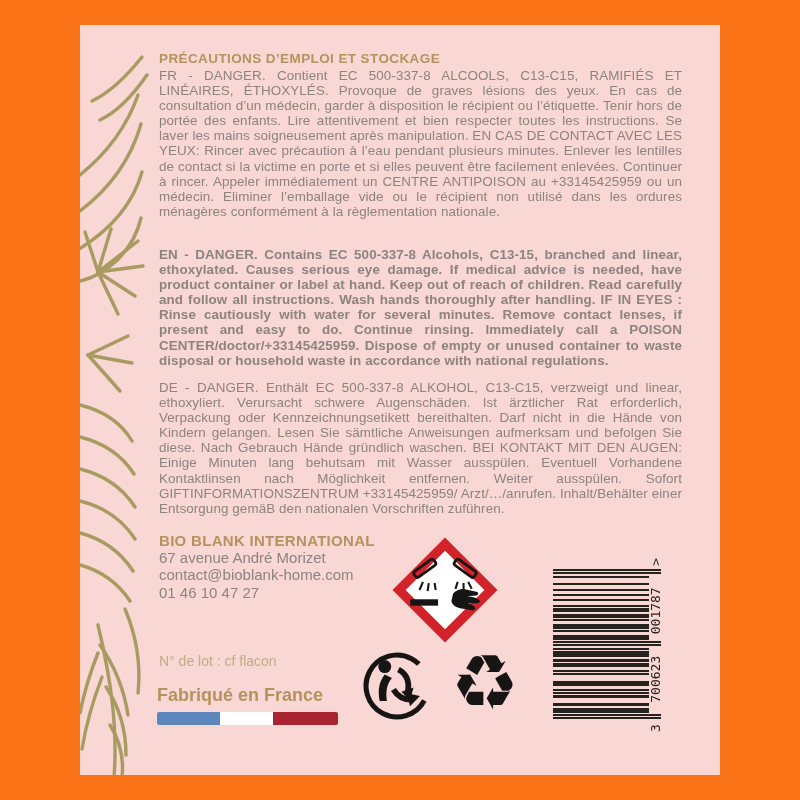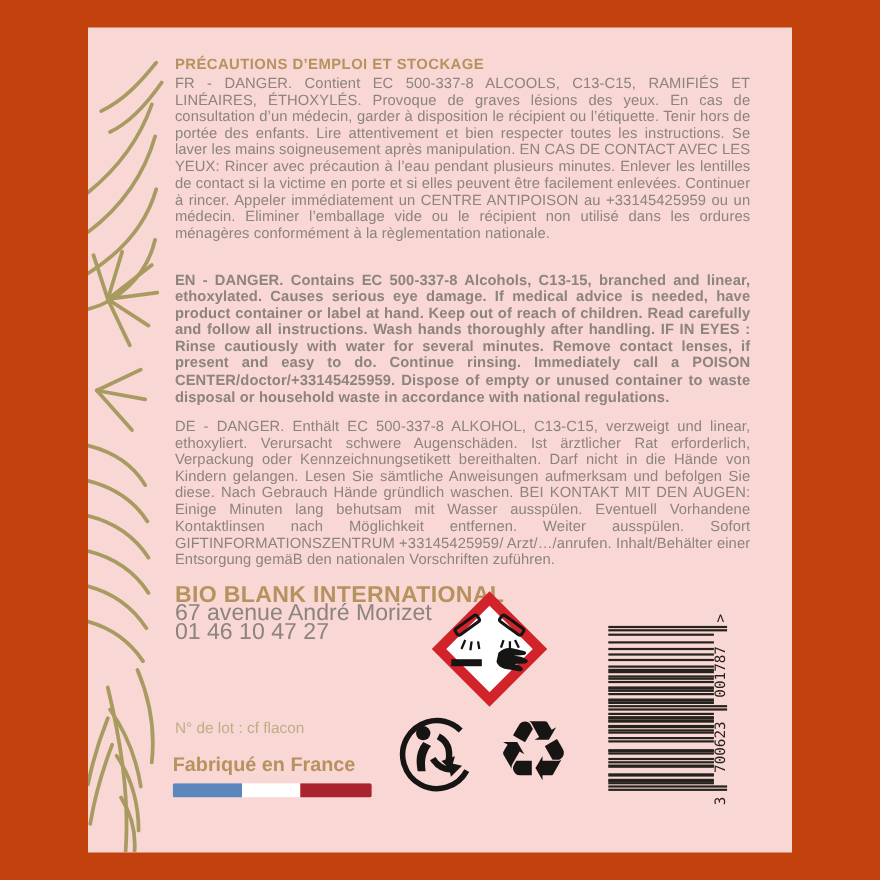--- a/index.html
+++ b/index.html
@@ -1,29 +1,29 @@
 <!DOCTYPE html>
 <html><head>
 <meta charset="utf-8">
 <style>
   html,body{margin:0;padding:0;background:#fff;}
-  .page{position:relative;width:800px;height:800px;background:#c2410c;overflow:hidden;
+  .page{position:relative;width:800px;height:800px;background:#f97316;overflow:hidden;
         font-family:"Liberation Sans", sans-serif;}
   .label{position:absolute;left:80px;top:25px;width:640px;height:750px;background:#f8d7d4;overflow:hidden;}
   .deco{position:absolute;left:0;top:0;}
 
   .heading{position:absolute;left:79px;top:26px;width:525px;
            font-size:13.5px;font-weight:bold;letter-spacing:.4px;color:#b6925e;}
   .para{position:absolute;left:79px;width:523px;font-size:13.4px;line-height:15.1px;
         color:#8d837f;text-align:justify;letter-spacing:.1px;}
   .p-fr{top:43px;}
   .p-en{top:222px;font-weight:bold;}
   .p-de{top:355px;}
 
-  .company{position:absolute;left:79px;top:507px;font-size:21px;line-height:17.2px;color:#8d837f;}
+  .company{position:absolute;left:79px;top:507px;font-size:15px;line-height:17.2px;color:#8d837f;}
   .company .name{font-weight:bold;color:#b6925e;letter-spacing:.3px;}
   .company .site{font-weight:bold;color:#4f4b48;}
 
   .lot{position:absolute;left:79px;top:628px;font-size:14px;color:#c3ac85;}
   .made{position:absolute;left:77px;top:660px;font-size:18px;font-weight:bold;color:#b6925e;}
   .flag{position:absolute;left:77px;top:687px;width:181px;height:13px;display:flex;border-radius:2px;overflow:hidden;}
   .flag .b{width:35%;background:#5c87bd;}
   .flag .w{width:29%;background:#ffffff;}
   .flag .r{width:36%;background:#a9242e;}
   .ufi{position:absolute;left:77px;top:705px;font-size:20px;color:#4f4b48;letter-spacing:.3px;}
@@ -83,20 +83,21 @@
     </svg>
 
     <div class="heading">PRÉCAUTIONS D’EMPLOI ET STOCKAGE</div>
     <div class="para p-fr">FR - DANGER. Contient EC 500-337-8 ALCOOLS, C13-C15, RAMIFIÉS ET LINÉAIRES, ÉTHOXYLÉS. Provoque de graves lésions des yeux. En cas de consultation d’un médecin, garder à disposition le récipient ou l’étiquette. Tenir hors de portée des enfants. Lire attentivement et bien respecter toutes les instructions. Se laver les mains soigneusement après manipulation. EN CAS DE CONTACT AVEC LES YEUX: Rincer avec précaution à l’eau pendant plusieurs minutes. Enlever les lentilles de contact si la victime en porte et si elles peuvent être facilement enlevées. Continuer à rincer. Appeler immédiatement un CENTRE ANTIPOISON au +33145425959 ou un médecin. Eliminer l’emballage vide ou le récipient non utilisé dans les ordures ménagères conformément à la règlementation nationale.</div>
     <div class="para p-en">EN - DANGER. Contains EC 500-337-8 Alcohols, C13-15, branched and linear, ethoxylated. Causes serious eye damage. If medical advice is needed, have product container or label at hand. Keep out of reach of children. Read carefully and follow all instructions. Wash hands thoroughly after handling. IF IN EYES : Rinse cautiously with water for several minutes. Remove contact lenses, if present and easy to do. Continue rinsing. Immediately call a POISON CENTER/doctor/+33145425959. Dispose of empty or unused container to waste disposal or household waste in accordance with national regulations.</div>
     <div class="para p-de">DE - DANGER. Enthält EC 500-337-8 ALKOHOL, C13-C15, verzweigt und linear, ethoxyliert. Verursacht schwere Augenschäden. Ist ärztlicher Rat erforderlich, Verpackung oder Kennzeichnungsetikett bereithalten. Darf nicht in die Hände von Kindern gelangen. Lesen Sie sämtliche Anweisungen aufmerksam und befolgen Sie diese. Nach Gebrauch Hände gründlich waschen. BEI KONTAKT MIT DEN AUGEN: Einige Minuten lang behutsam mit Wasser ausspülen. Eventuell Vorhandene Kontaktlinsen nach Möglichkeit entfernen. Weiter ausspülen. Sofort GIFTINFORMATIONSZENTRUM +33145425959/ Arzt/…/anrufen. Inhalt/Behälter einer Entsorgung gemäB den nationalen Vorschriften zuführen.</div>
 
     <div class="company">
       <div class="name">BIO BLANK INTERNATIONAL</div>
       <div>67 avenue André Morizet</div>
+      <div>contact@bioblank-home.com</div>
       <div>01 46 10 47 27</div>
     </div>
 
     <div class="lot">N° de lot : cf flacon</div>
     <div class="made">Fabriqué en France</div>
 
     <div class="flag">
       <div class="b"></div>
       <div class="w"></div>
       <div class="r"></div>

